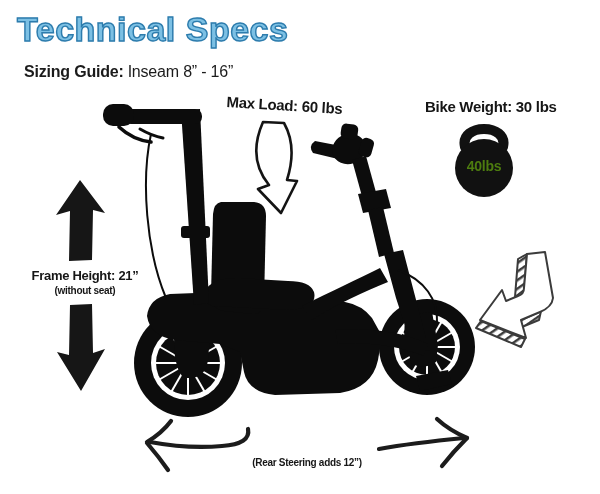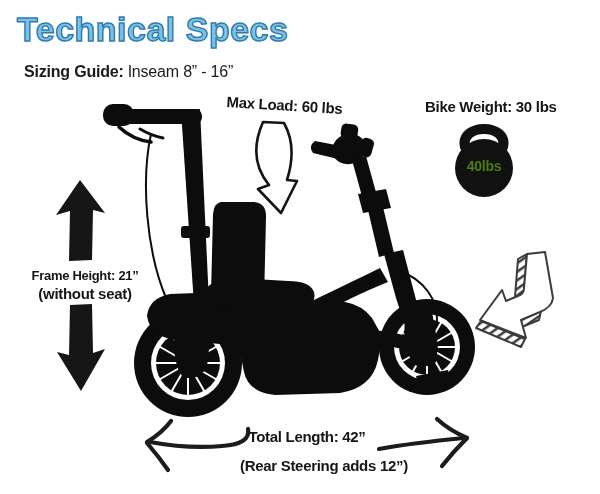--- a/index.html
+++ b/index.html
@@ -14,21 +14,21 @@
   }
   .title{
     position:absolute;left:17px;top:10px;font-size:34px;font-weight:bold;
     letter-spacing:0.5px;color:#7cc0e4;
     -webkit-text-stroke:1.4px #2d7cad;
     text-shadow:0 0 1px #2d7cad;
   }
   .sizing{position:absolute;left:24px;top:63px;font-size:16px;color:#1b1b1b;letter-spacing:-0.2px;}
   .sizing .b{font-weight:bold;}
   .sizing .r{font-weight:normal;margin-left:4px;}
-  .note{font-size:15px;font-weight:bold;letter-spacing:-0.3px;}
+  .note{font-size:10px;font-weight:bold;letter-spacing:-0.3px;}
   .center{text-align:center;}
   .kett{color:#4d7c0f;font-size:14px;}
 </style>
 </head>
 <body>
 
 <div class="canvas">
 
   <svg class="art" width="600" height="494" viewBox="0 0 600 494">
     <defs>
@@ -144,16 +144,15 @@
   <div class="lbl" style="left:227px;top:94px;font-size:15px;transform:rotate(3.5deg);transform-origin:left top;">Max Load: 60 lbs</div>
 
   <div class="lbl" style="left:425px;top:99px;font-size:15px;">Bike Weight: 30 lbs</div>
 
   <div class="lbl kett center" style="left:458px;top:159px;width:52px;">40lbs</div>
 
 
   <div class="lbl center" style="left:24px;top:269px;width:122px;font-size:13px;">Frame Height: 21”</div>
   <div class="lbl note center" style="left:24px;top:286px;width:122px;">(without seat)</div>
 
-  <div class="lbl center" style="left:243px;top:429px;width:128px;font-size:15px;">Total Length: 42”</div>
   <div class="lbl note center" style="left:240px;top:458px;width:134px;">(Rear Steering adds 12”)</div>
 
 </div>
 
 </body></html>

